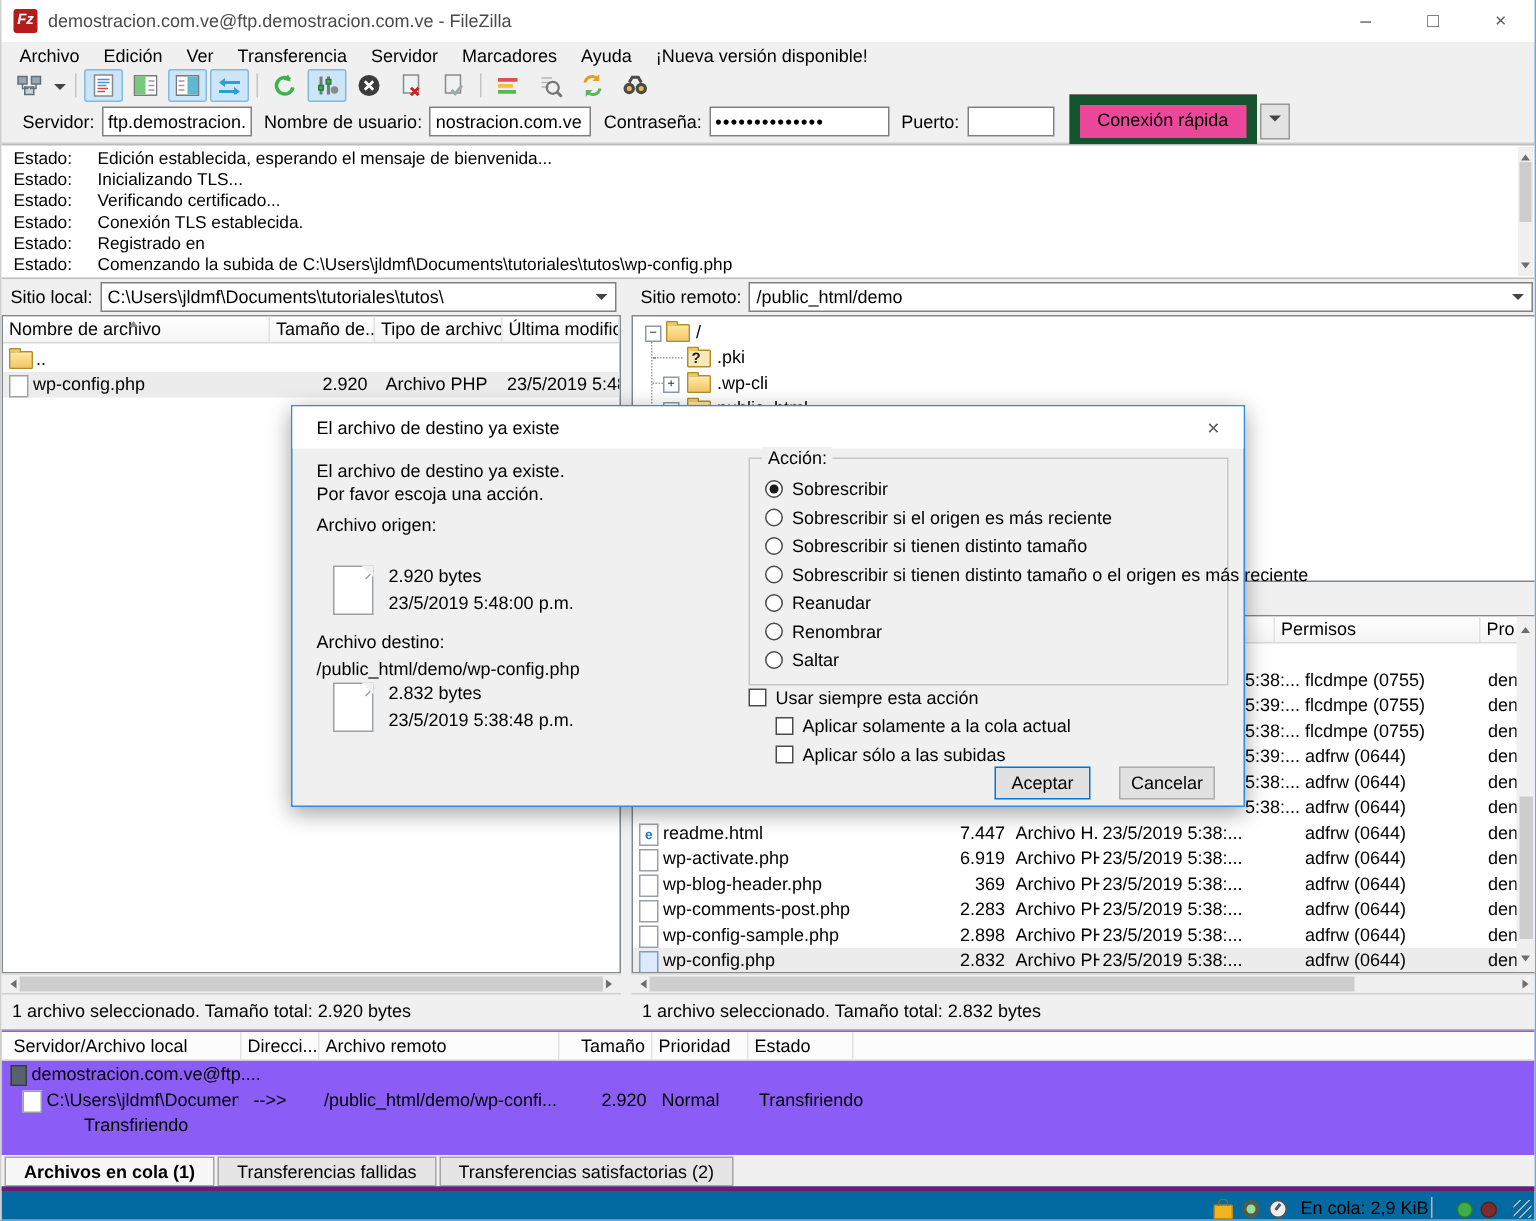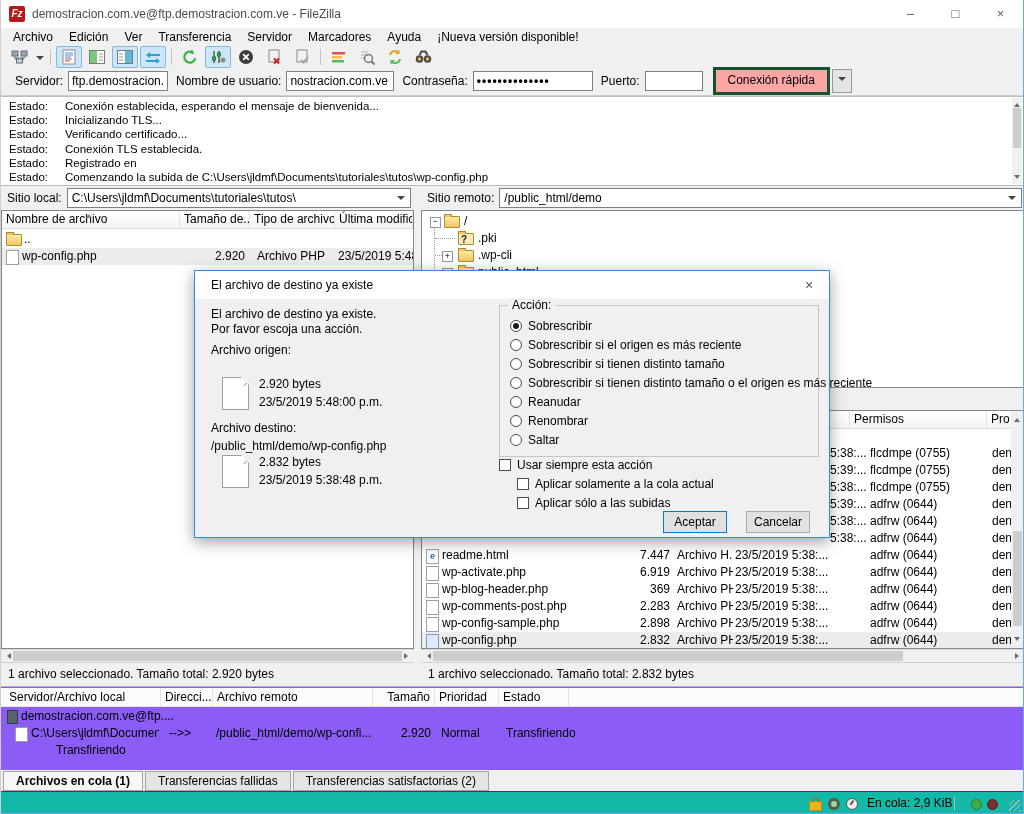--- a/index.html
+++ b/index.html
@@ -22,21 +22,21 @@
         border:1px solid transparent;border-radius:2px;margin:0 1px}
   .tbtn.pressed{background:#cde6f7;border-color:#86b9de}
   .tsep{width:1px;height:16px;background:#c3c3c3;margin:0 4px}
   .ddcaret{width:0;height:0;border:4px solid transparent;border-top-color:#444;margin:5px 2px 0 3px}
   
   .quickbar{position:absolute;top:66px;left:0;width:100%;height:30px;display:flex;align-items:center;
             padding-left:6px;border-bottom:1px solid #cfcfcf;box-sizing:border-box}
   .qlabel{margin:0 5px 0 8px;white-space:nowrap}
   .qc-input{height:18px;border:1px solid #7f7f7f;background:#fff;font:12px "Liberation Sans",sans-serif;padding:0 3px}
   .pw{font-weight:bold;letter-spacing:1px}
-  .qc-btn{height:22px;border:3px solid #14532d;background:#fca5a5;padding:0 12px;margin-left:10px;
+  .qc-btn{height:22px;border:7px solid #14532d;background:#ec4899;padding:0 12px;margin-left:10px;
           font:12px "Liberation Sans",sans-serif;line-height:20px}
   .qc-drop{width:18px;height:22px;border:1px solid #999;background:#e3e3e3;display:flex;align-items:center;
            justify-content:center;margin-left:2px}
   
   .log{position:absolute;top:96px;left:0;width:100%;height:90px;background:#fff;
        border-top:1px solid #bdbdbd;border-bottom:1px solid #bdbdbd;box-sizing:border-box;padding-top:2px;font-size:11.5px}
   .logline{position:relative;height:14.2px;line-height:14.2px;padding-left:64px;white-space:nowrap}
   .loglabel{position:absolute;left:8px}
   
   .vtrack{position:absolute;background:#f0f0f0}
@@ -88,21 +88,21 @@
   
   #queue{position:absolute;top:686px;left:0;width:100%;height:84px;background:#8b5cf6;border-top:1px solid #b5b5b5;box-sizing:border-box}
   .qhdr{position:absolute;top:1px;left:0;right:0;height:18px;background:#fcfcfc;border-bottom:1px solid #e4e4e4}
   .qhc{position:absolute;top:0;height:18px;line-height:18px;border-right:1px solid #e2e2e2;padding:0 4px;
        box-sizing:border-box;white-space:nowrap;overflow:hidden}
   
   #tabs{position:absolute;top:770px;left:0;width:100%;height:21px;background:#f0f0f0;display:flex;padding:1px 0 0 2px;box-sizing:border-box}
   .tab{height:18px;line-height:18px;padding:0 12px;border:1px solid #a5a5a5;background:#e5e5e5;margin-right:2px;white-space:nowrap}
   .tab.active{font-weight:bold;background:#f7f7f7}
   
-  #statusbar{position:absolute;top:791px;left:0;width:100%;height:23px;background:#14b8a6;border-top:1px solid #701a75;box-sizing:border-box}
+  #statusbar{position:absolute;top:791px;left:0;width:100%;height:23px;background:#0369a1;border-top:3px solid #701a75;box-sizing:border-box}
   .lockicon{position:absolute;left:808px;top:9px;width:11px;height:8px;background:#efb41f;border:1px solid #bd8a16;border-radius:1px}
   .lockicon::before{content:'';position:absolute;top:-5px;left:2px;width:5px;height:4px;border:1.5px solid #8a6a1a;
         border-bottom:none;border-radius:3px 3px 0 0}
   .gearicon{position:absolute;left:827px;top:6px;width:12px;height:12px;border-radius:50%;background:#4e5e4e}
   .gearicon::after{content:'';position:absolute;inset:3px;border-radius:50%;background:#9fd89f}
   .gaugeicon{position:absolute;left:845px;top:6px;width:10px;height:10px;border-radius:50%;border:1.5px solid #555;background:#eee}
   .gaugeicon::after{content:'';position:absolute;left:4px;top:1px;width:1.5px;height:5px;background:#555;transform:rotate(38deg)}
   .sbtext{position:absolute;left:866px;top:0;line-height:22px}
   .sbsep{position:absolute;left:953px;top:4px;width:1px;height:14px;background:#b5b5b5}
   .dotg{position:absolute;left:970px;top:7px;width:9px;height:9px;border-radius:50%;background:#3fae49;border:1px solid #2a7a33}
@@ -272,21 +272,21 @@
     <input class="qc-input pw" style="width: 112px;" value="••••••••••••••">
     <span class="qlabel">Puerto:</span>
     <input class="qc-input" style="width: 50px;" value="">
     <span class="qc-btn">Conexión rápida</span>
     <span class="qc-drop">
         <span class="ddcaret" style="margin:0"></span>
       </span>
   </div>
 
   <div class="log">
-    <div class="logline"><span class="loglabel">Estado:</span><span>Conexión establecida, esperando el mensaje de bienvenida...</span></div>
+    <div class="logline"><span class="loglabel">Estado:</span><span>Edición establecida, esperando el mensaje de bienvenida...</span></div>
     <div class="logline"><span class="loglabel">Estado:</span><span>Inicializando TLS...</span></div>
     <div class="logline"><span class="loglabel">Estado:</span><span>Verificando certificado...</span></div>
     <div class="logline"><span class="loglabel">Estado:</span><span>Conexión TLS establecida.</span></div>
     <div class="logline"><span class="loglabel">Estado:</span><span>Registrado en</span></div>
     <div class="logline"><span class="loglabel">Estado:</span><span>Comenzando la subida de C:\Users\jldmf\Documents\tutoriales\tutos\wp-config.php</span></div>
   </div>
   <div class="vtrack" style="right:1px;top:98px;width:10px;height:86px">
     <span class="sarrow up" style="top:2px"></span>
       <span class="sarrow down" style="bottom:2px"></span>
     <span class="vthumb" style="top:10px;height:40px"></span>

